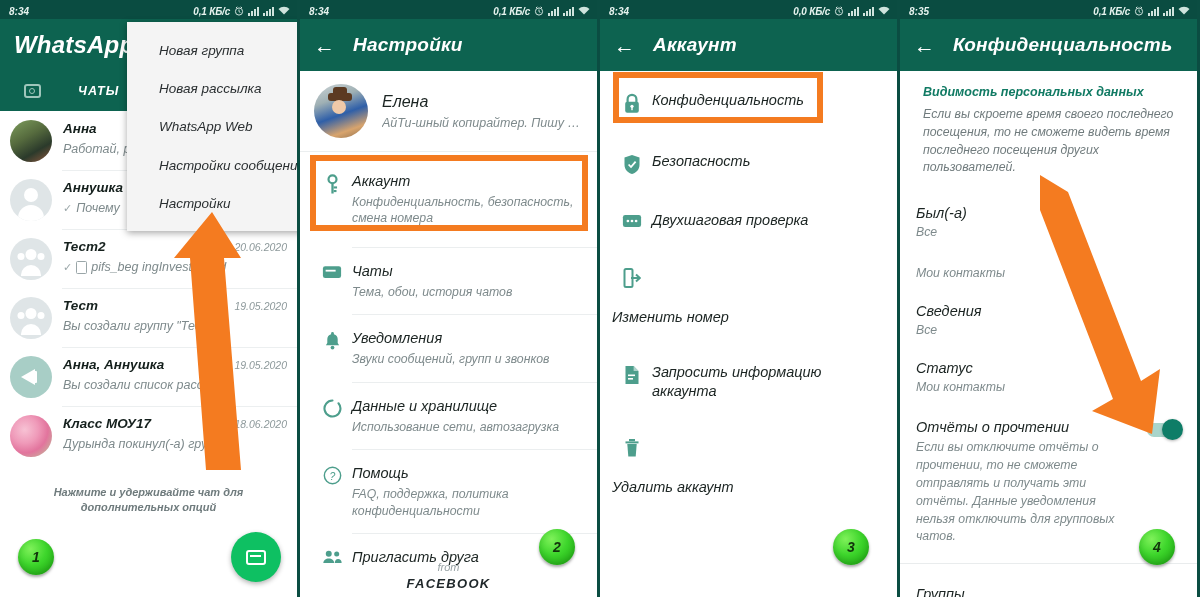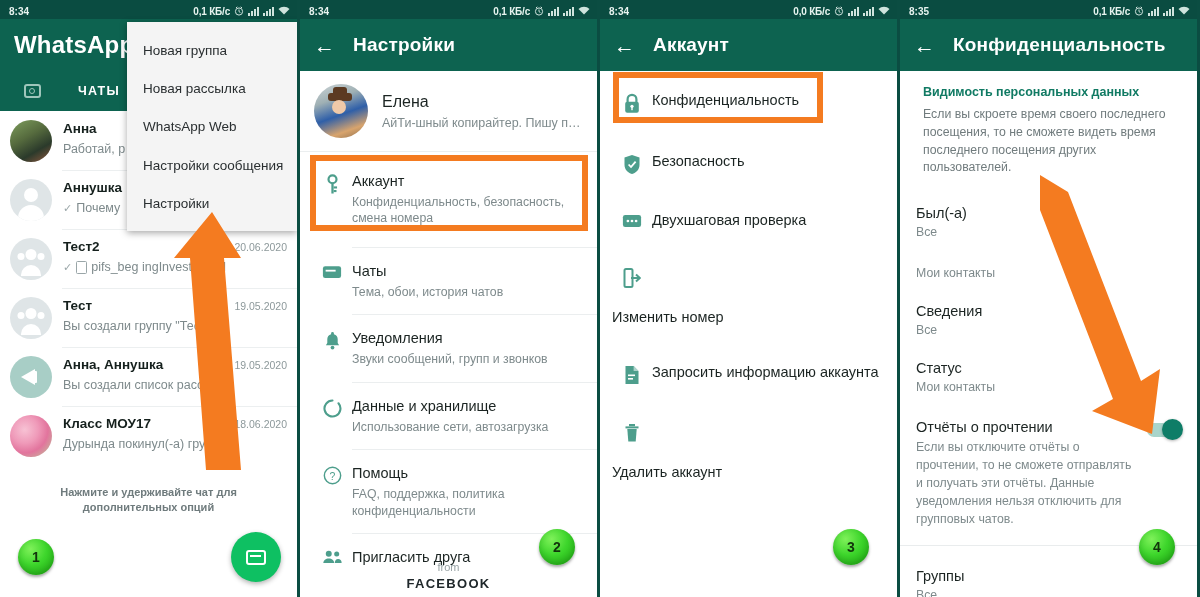--- a/index.html
+++ b/index.html
@@ -2,21 +2,21 @@
 <html><head>
 <meta charset="utf-8">
 <style>
   html,body{margin:0;padding:0;}
   body{
     width:1200px;height:597px;
     font-family:"Liberation Sans","DejaVu Sans",sans-serif;
     background:#0b4d42;
     overflow:hidden;
   }
-  .stage{position:relative;width:1200px;height:568px;display:flex;}
+  .stage{position:relative;width:1200px;height:568px;display:flex;font-style:italic;}
   .panel{
     position:relative;width:300px;height:597px;
     background:#ffffff;overflow:hidden;
     box-sizing:border-box;
     border-right:3px solid #0b4d42;
   }
   .panel:last-child{border-right:none;}
 
   
   .topline{position:absolute;top:0;left:0;width:100%;height:3px;background:#0a4a3e;}
@@ -133,21 +133,21 @@
     background:radial-gradient(circle at 35% 28%,#7ff15a 0%,#3ed62c 45%,#1aa60f 100%);
     box-shadow:0 2px 3px rgba(0,0,0,.35), inset 0 -3px 6px rgba(0,0,0,.15);
     color:#12340c;font-size:14px;font-weight:bold;
     display:flex;align-items:center;justify-content:center;
     z-index:40;
   }
 
   
   .popup{
     position:absolute;left:127px;top:22px;width:170px;background:#f4f4f4;
-    box-shadow:0 2px 7px rgba(0,0,0,.35);z-index:30;padding:10px 0 8px 0;
+    box-shadow:0 2px 7px rgba(0,0,0,.35);z-index:30;padding:10px 0 8px 16px;
   }
   .popup .mi{
     font-size:13.5px;color:#2a2f31;padding:11px 0 11px 16px;line-height:1.2;
   }
 
   
   .profrow{display:flex;align-items:center;padding:13px 14px;background:#fff;}
   .profav{
     width:54px;height:54px;border-radius:50%;flex:0 0 54px;margin-right:14px;overflow:hidden;
     background:linear-gradient(160deg,#cfd6d8 0%,#9fb0b4 30%,#2f5fa8 55%,#d8a46d 80%,#8a6b4a 100%);

